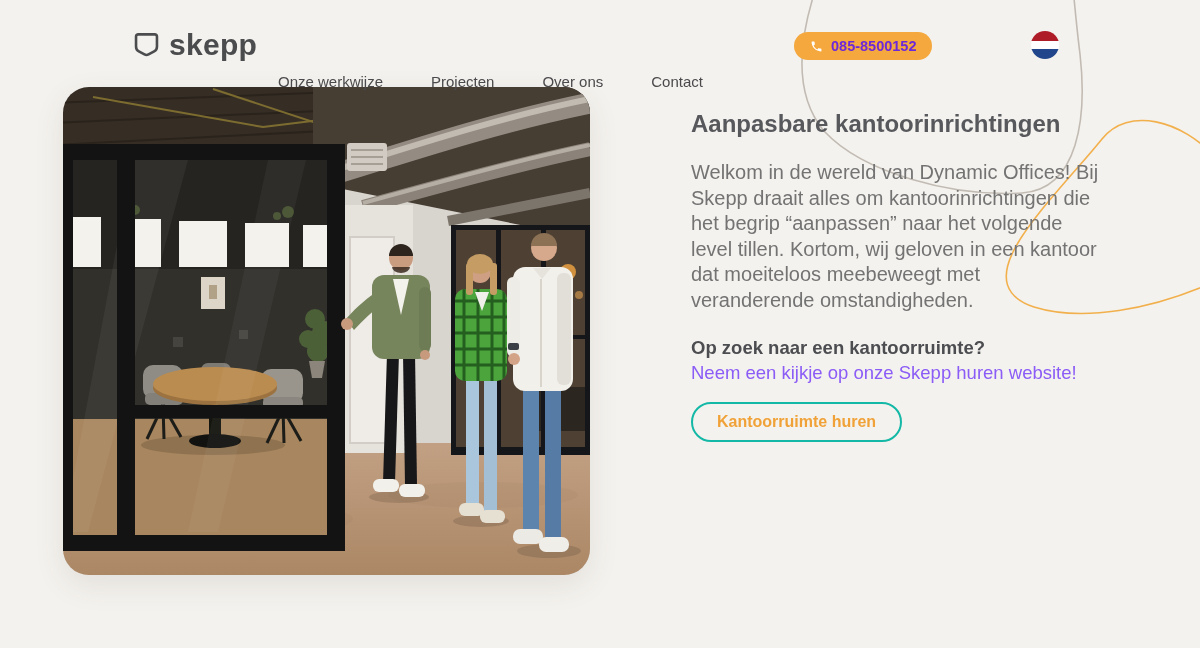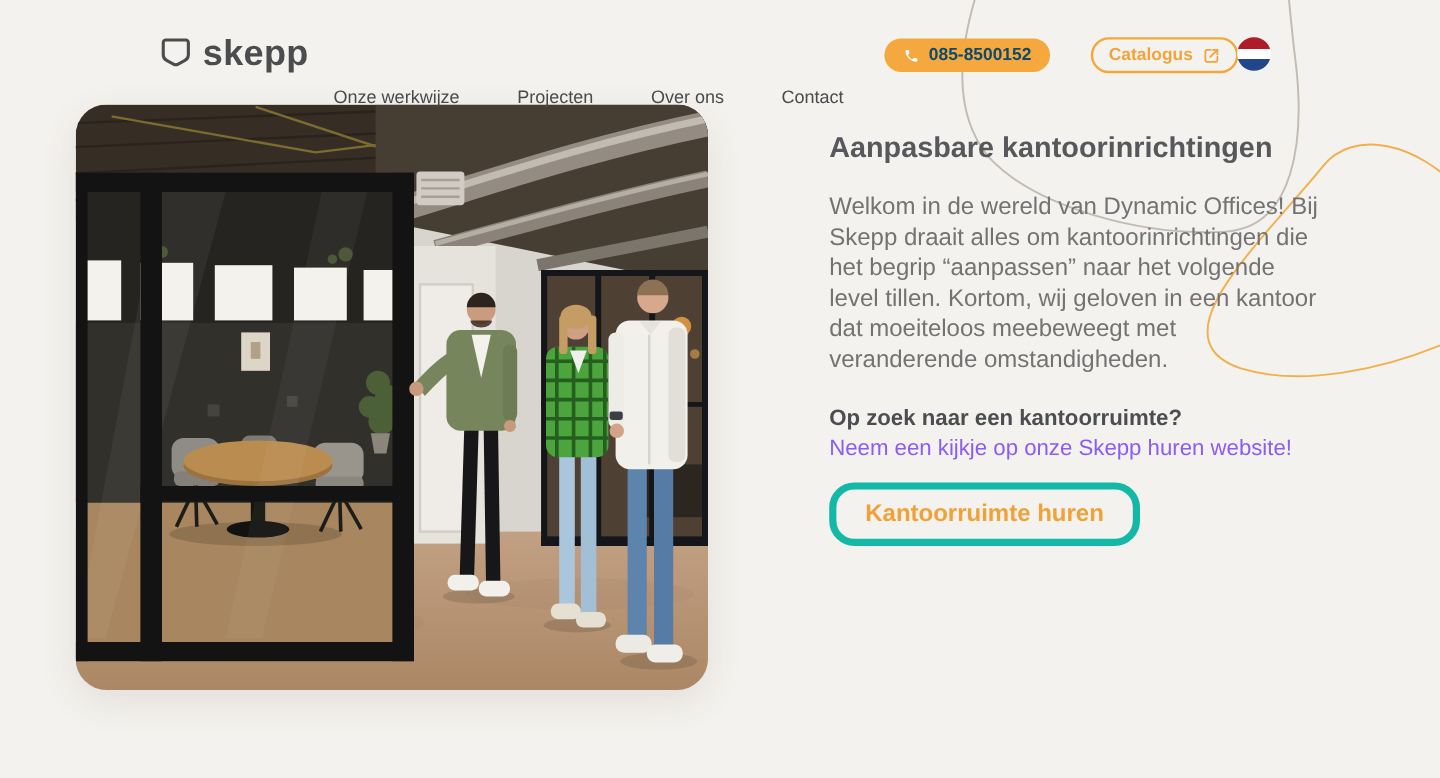--- a/index.html
+++ b/index.html
@@ -13,22 +13,22 @@
   
   .decor { position:absolute; inset:0; z-index:1; pointer-events:none; }
 
   
   .header { position:absolute; top:0; left:0; width:1200px; height:92px; z-index:3; }
   .logo { position:absolute; left:133px; top:28px; display:flex; align-items:center; gap:9px; }
   .logo-text { font-size:30px; font-weight:700; color:#4b4c4e; letter-spacing:.3px; }
   .nav { position:absolute; left:278px; top:38px; display:flex; gap:48px;margin-top:35px; }
   .nav-item { font-size:15px; color:#4a4a4c; cursor:pointer; white-space:nowrap; }
   .phone-btn {
-    position:absolute; left:737px; top:32px; height:28px;
-    background:#F4A83E; color:#0c4a6e; border:none; border-radius:14px;
+    position:absolute; left:794px; top:32px; height:28px;
+    background:#F4A83E; color:#6d28d9; border:none; border-radius:14px;
     display:flex; align-items:center; gap:8px; padding:0 16px;
     font-size:14.5px; font-weight:700; cursor:pointer; font-family:inherit;
   }
   .catalog-btn {
     position:absolute; left:909px; top:31px; height:30px;
     background:transparent; color:#F1A43A; border:2px solid #F3A73E; border-radius:15px;
     display:flex; align-items:center; gap:8px; padding:0 13px;
     font-size:14.5px; font-weight:700; cursor:pointer; font-family:inherit;
   }
   .flag {
@@ -49,22 +49,22 @@
   .hero-title {
     font-size:46px; line-height:65px; font-weight:800; color:#F6AC4C;
     max-width:310px; letter-spacing:.2px;
   }
   .hero-subtitle { margin-top:26px; font-size:24px; font-weight:700; color:#57585c; }
   .hero-paragraph { margin-top:22px; font-size:20px; line-height:25.5px; color:#737373; width:412px; }
   .cta-heading { margin-top:24px; font-size:18.5px; font-weight:700; color:#4c4d51; }
   .cta-text { margin-top:3px; font-size:18.5px; color:#8b5cf6; }
   .cta-btn {
     margin-top:18px; display:inline-flex; align-items:center;
-    background:transparent; border:6px solid #14b8a6; color:#F0A238;
-    border-radius:21px; padding:9px 24px; font-size:20px; font-weight:700;
+    background:transparent; border:2px solid #14b8a6; color:#F0A238;
+    border-radius:21px; padding:9px 24px; font-size:16px; font-weight:700;
     cursor:pointer; font-family:inherit;
   }
 </style>
 </head>
 <body>
 
 <svg class="decor" width="1200" height="648" viewBox="0 0 1200 648" fill="none">
   <path d="M816,-12 C797,45 795,96 824,131 C863,173 952,197 1022,193 C1079,189 1087,116 1080,54 C1077,31 1075,8 1073,-12" stroke="#b9b2a8" stroke-width="1.6" opacity="0.85"></path>
   <path d="M1216,158 C1182,120 1128,106 1102,139 C1078,169 1030,218 1014,250 C1000,277 1004,297 1034,307 C1082,322 1152,310 1216,281" stroke="#F2A93B" stroke-width="1.6" opacity="0.9"></path>
 </svg>
@@ -88,30 +88,20 @@
 
   <button class="phone-btn">
     <span style="display:flex">
       <svg width="13" height="13" viewBox="0 0 24 24" fill="#ffffff">
         <path d="M6.6 10.8c1.5 2.9 3.8 5.2 6.7 6.7l2.2-2.2c.3-.3.7-.4 1-.2 1.1.4 2.3.6 3.6.6.6 0 1 .4 1 1v3.4c0 .6-.4 1-1 1C10.8 21.1 2.9 13.2 2.9 3.9c0-.6.5-1 1-1h3.5c.6 0 1 .4 1 1 0 1.2.2 2.4.6 3.6.1.3 0 .7-.2 1l-2.2 2.3z"></path>
       </svg>
     </span>
     <span>085-8500152</span>
   </button>
 
-  <button class="catalog-btn">
-    <span>Catalogus</span>
-    <span style="display:flex">
-      <svg width="15" height="15" viewBox="0 0 24 24" fill="none" stroke="#F1A43A" stroke-width="2.4" stroke-linecap="round" stroke-linejoin="round">
-        <path d="M14 4h6v6"></path>
-          <path d="M10.5 13.5 20 4"></path>
-          <path d="M20 13v5a2 2 0 0 1-2 2H6a2 2 0 0 1-2-2V6a2 2 0 0 1 2-2h5"></path>
-      </svg>
-    </span>
-  </button>
 
   <div class="flag"></div>
 </div>
 
 <div class="photo-wrap">
 <svg width="527" height="488" viewBox="0 0 527 488">
   <defs>
     <linearGradient id="floorG" x1="0" y1="0" x2="0" y2="1">
       <stop offset="0" stop-color="#c2a083"></stop>
           <stop offset="1" stop-color="#ab8765"></stop>

